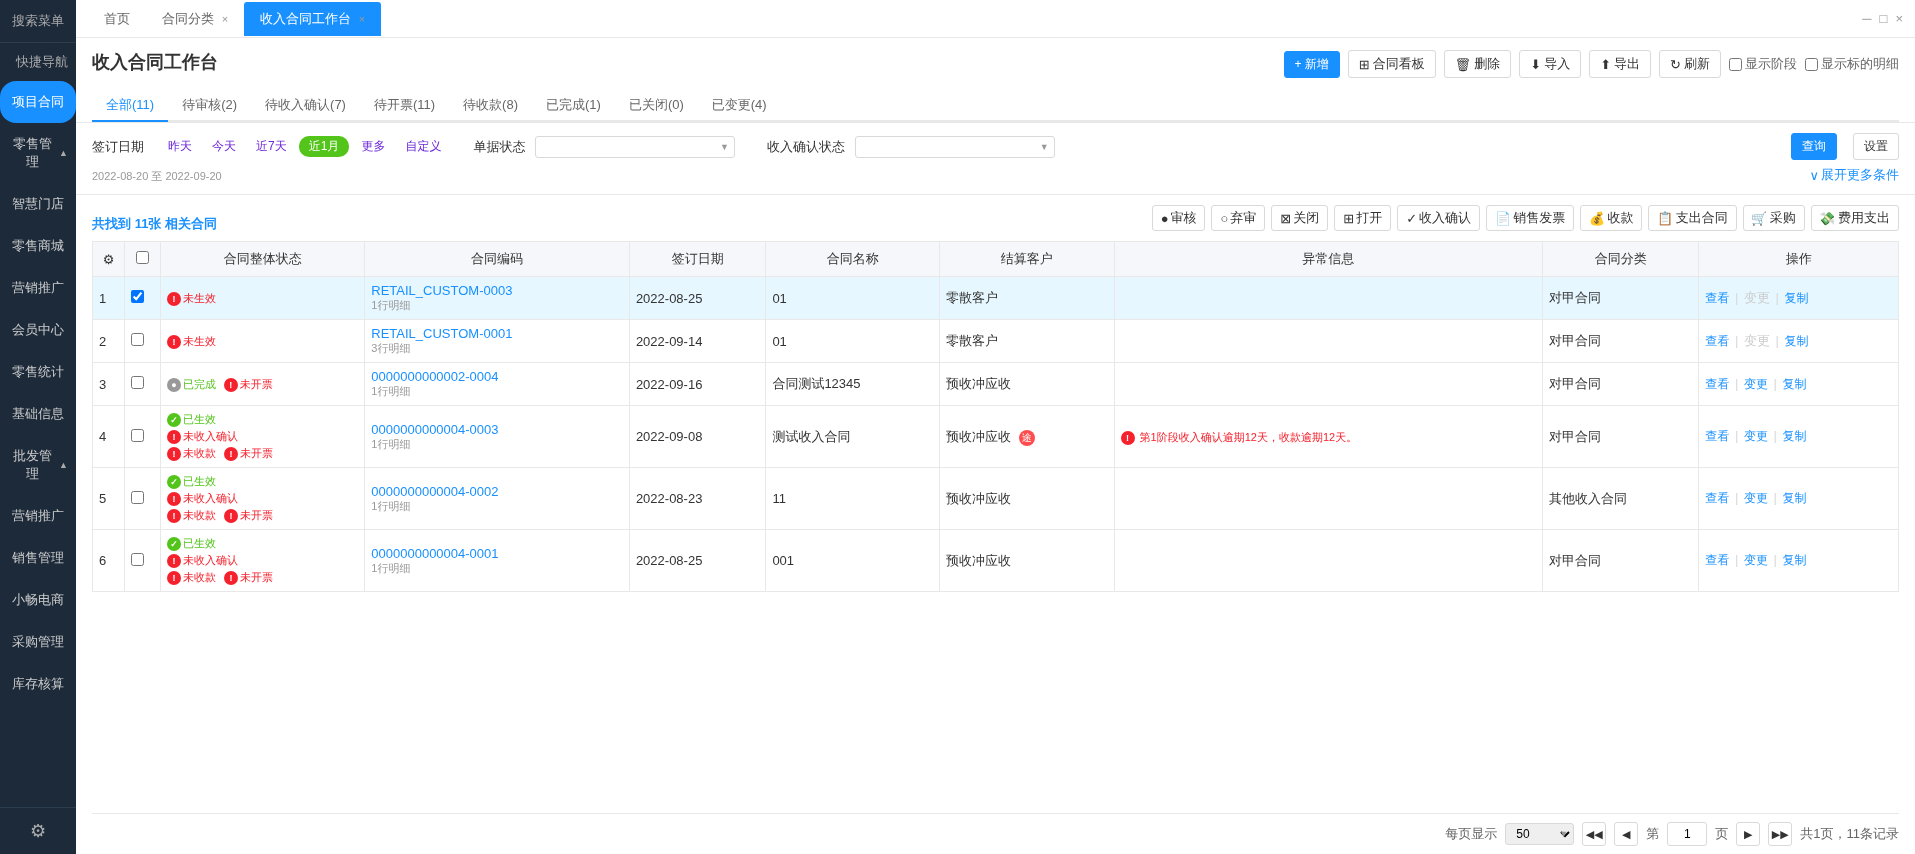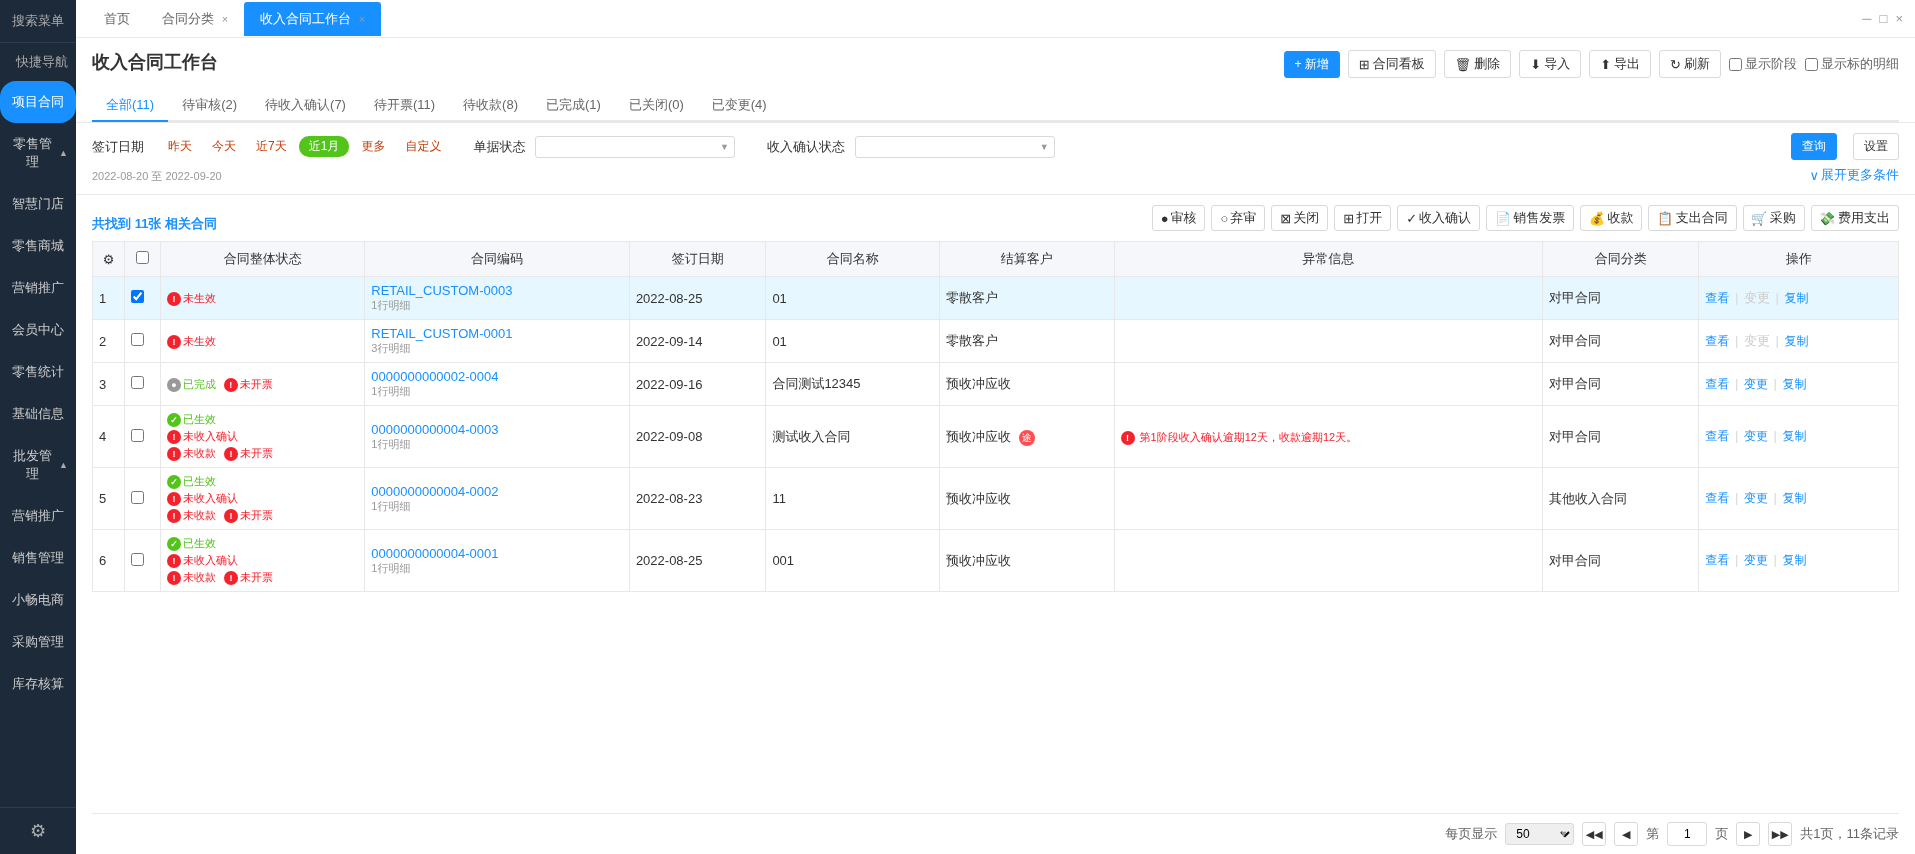--- a/index.html
+++ b/index.html
@@ -35,21 +35,21 @@
     
     .content-tabs { display: flex; gap: 0; border-bottom: 2px solid #e8e8e8; margin-top: 4px; }
     .content-tab { padding: 6px 14px; cursor: pointer; color: #666; font-size: 13px; border-bottom: 2px solid transparent; margin-bottom: -2px; white-space: nowrap; }
     .content-tab.active { color: #1890ff; border-bottom: 2px solid #1890ff; font-weight: 500; }
 
     
     .filter-area { background: #fff; padding: 10px 16px; border-bottom: 1px solid #e8e8e8; }
     .filter-row { display: flex; align-items: center; gap: 16px; flex-wrap: wrap; margin-bottom: 6px; }
     .filter-label { color: #333; font-size: 13px; white-space: nowrap; }
     .filter-options { display: flex; gap: 4px; align-items: center; }
-    .filter-option { padding: 2px 8px; cursor: pointer; color: #c2410c; font-size: 12px; border-radius: 2px; }
+    .filter-option { padding: 2px 8px; cursor: pointer; color: #6d28d9; font-size: 12px; border-radius: 2px; }
     .filter-option.active { background: #52c41a; color: #fff; border-radius: 10px; padding: 2px 10px; }
     .filter-date-range { font-size: 11px; color: #999; margin-top: 2px; }
     .select-box { border: 1px solid #d9d9d9; border-radius: 3px; padding: 3px 24px 3px 8px; background: #fff; color: #333; font-size: 12px; min-width: 120px; appearance: none; position: relative; cursor: pointer; }
     .select-wrapper { position: relative; display: inline-block; }
     .select-wrapper::after { content: '▼'; position: absolute; right: 6px; top: 50%; transform: translateY(-50%); font-size: 9px; color: #999; pointer-events: none; }
     .expand-btn { color: #1890ff; cursor: pointer; font-size: 12px; display: flex; align-items: center; gap: 2px; }
     .query-btn { margin-left: auto; }
 
     
     .table-area { background: #fff; flex: 1; overflow: hidden; display: flex; flex-direction: column; padding: 0 16px; }

